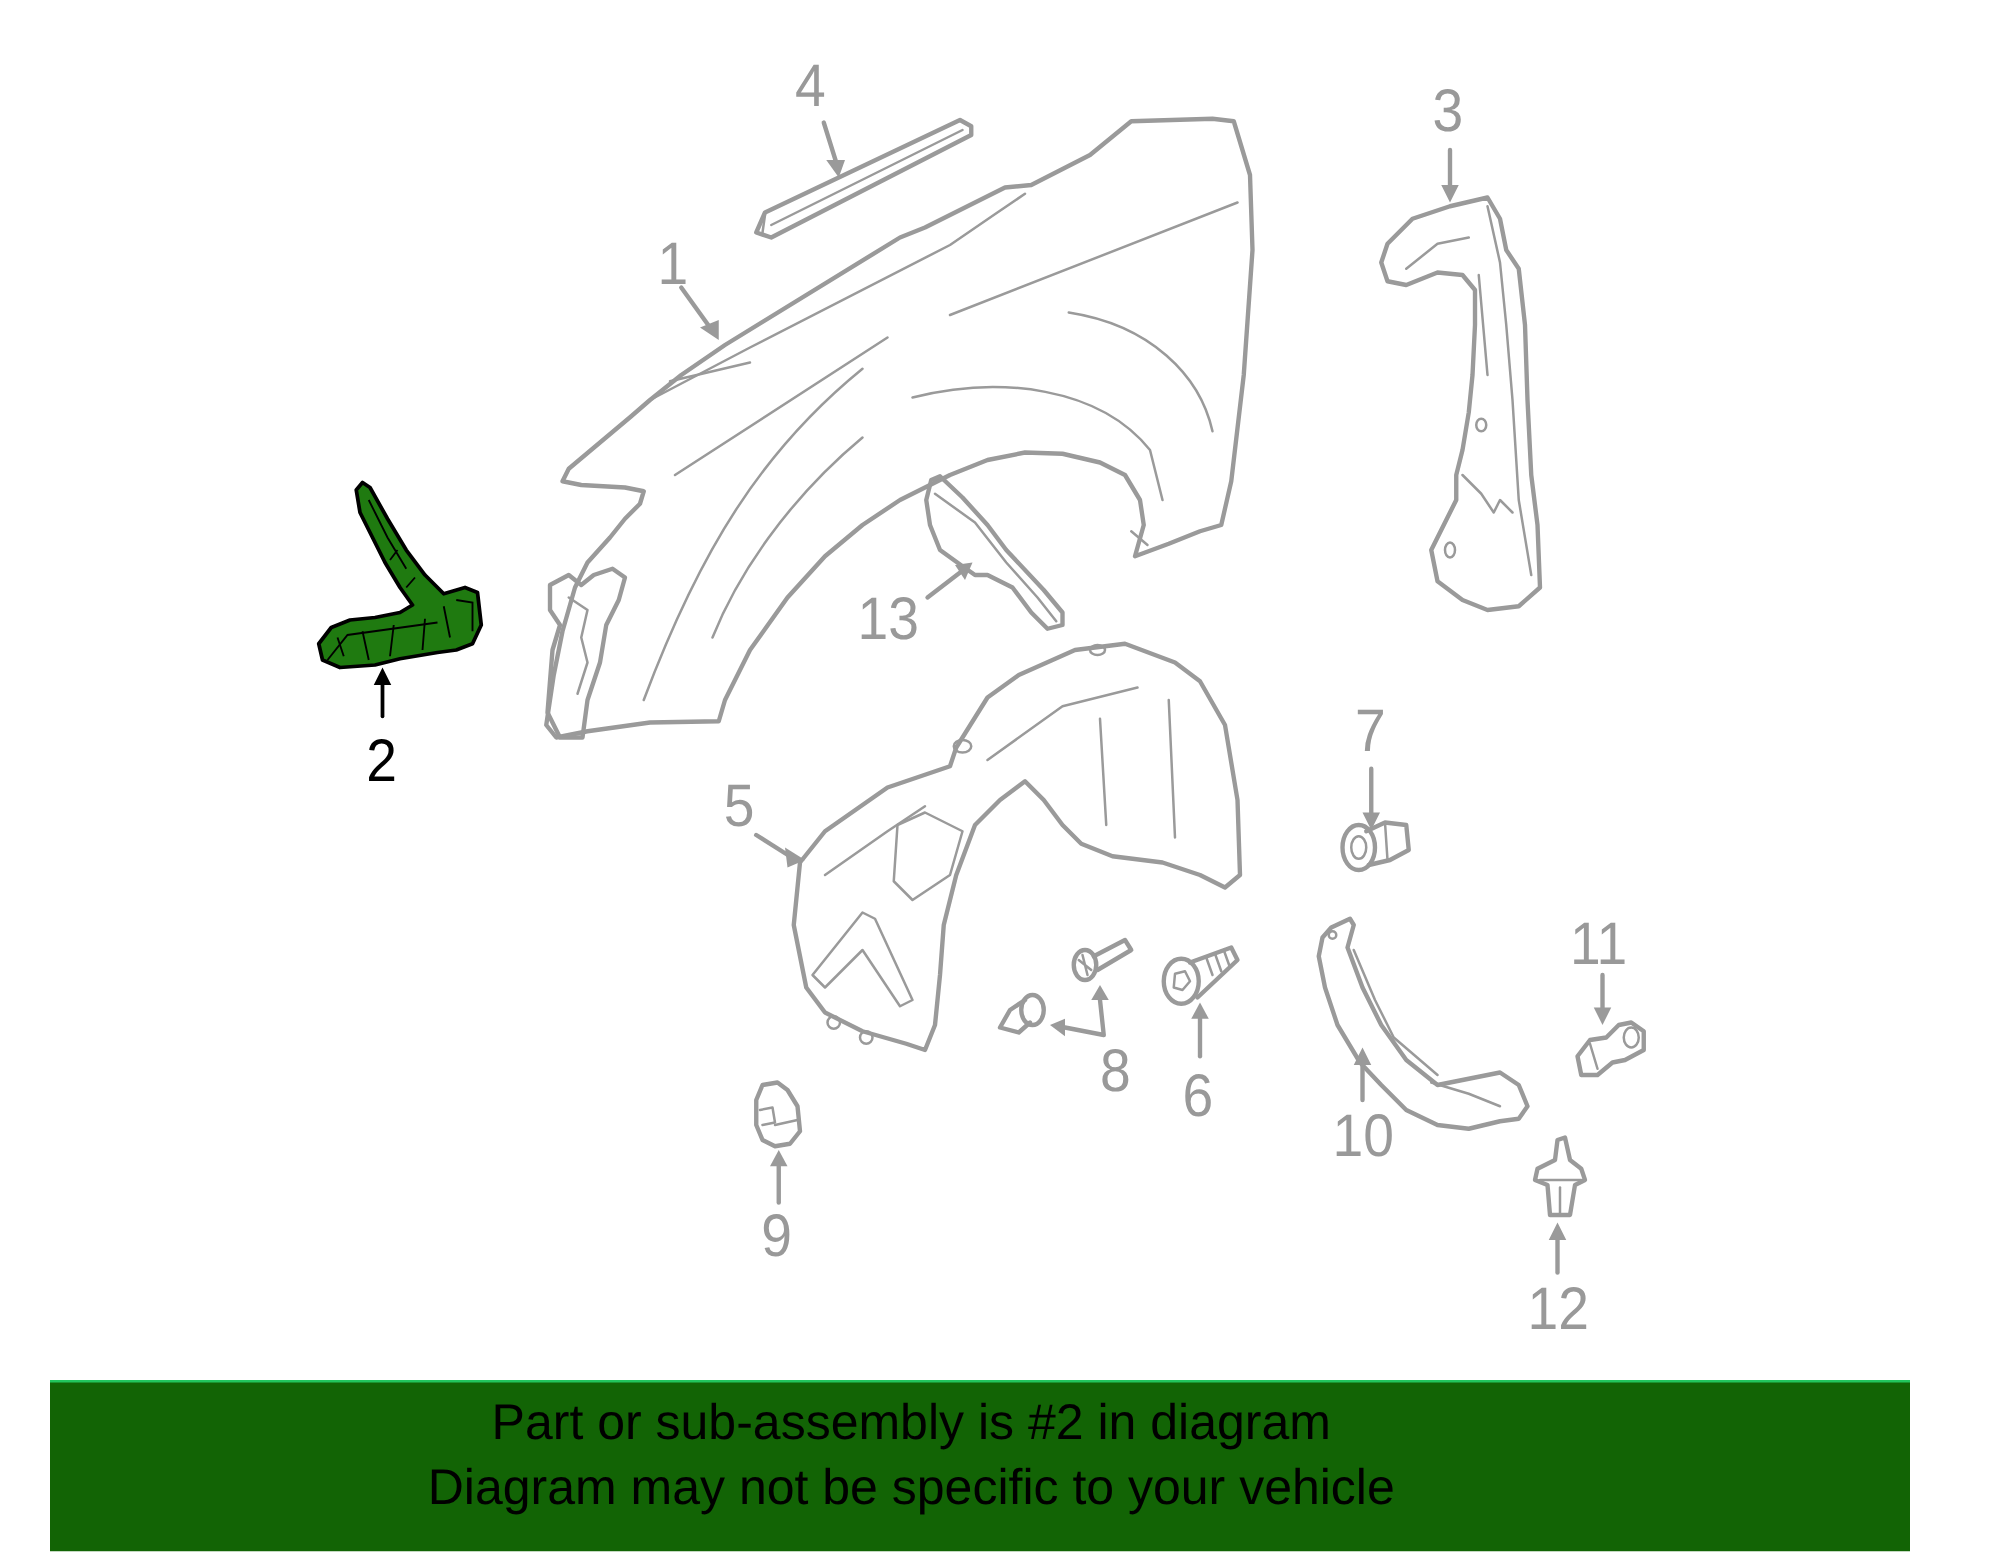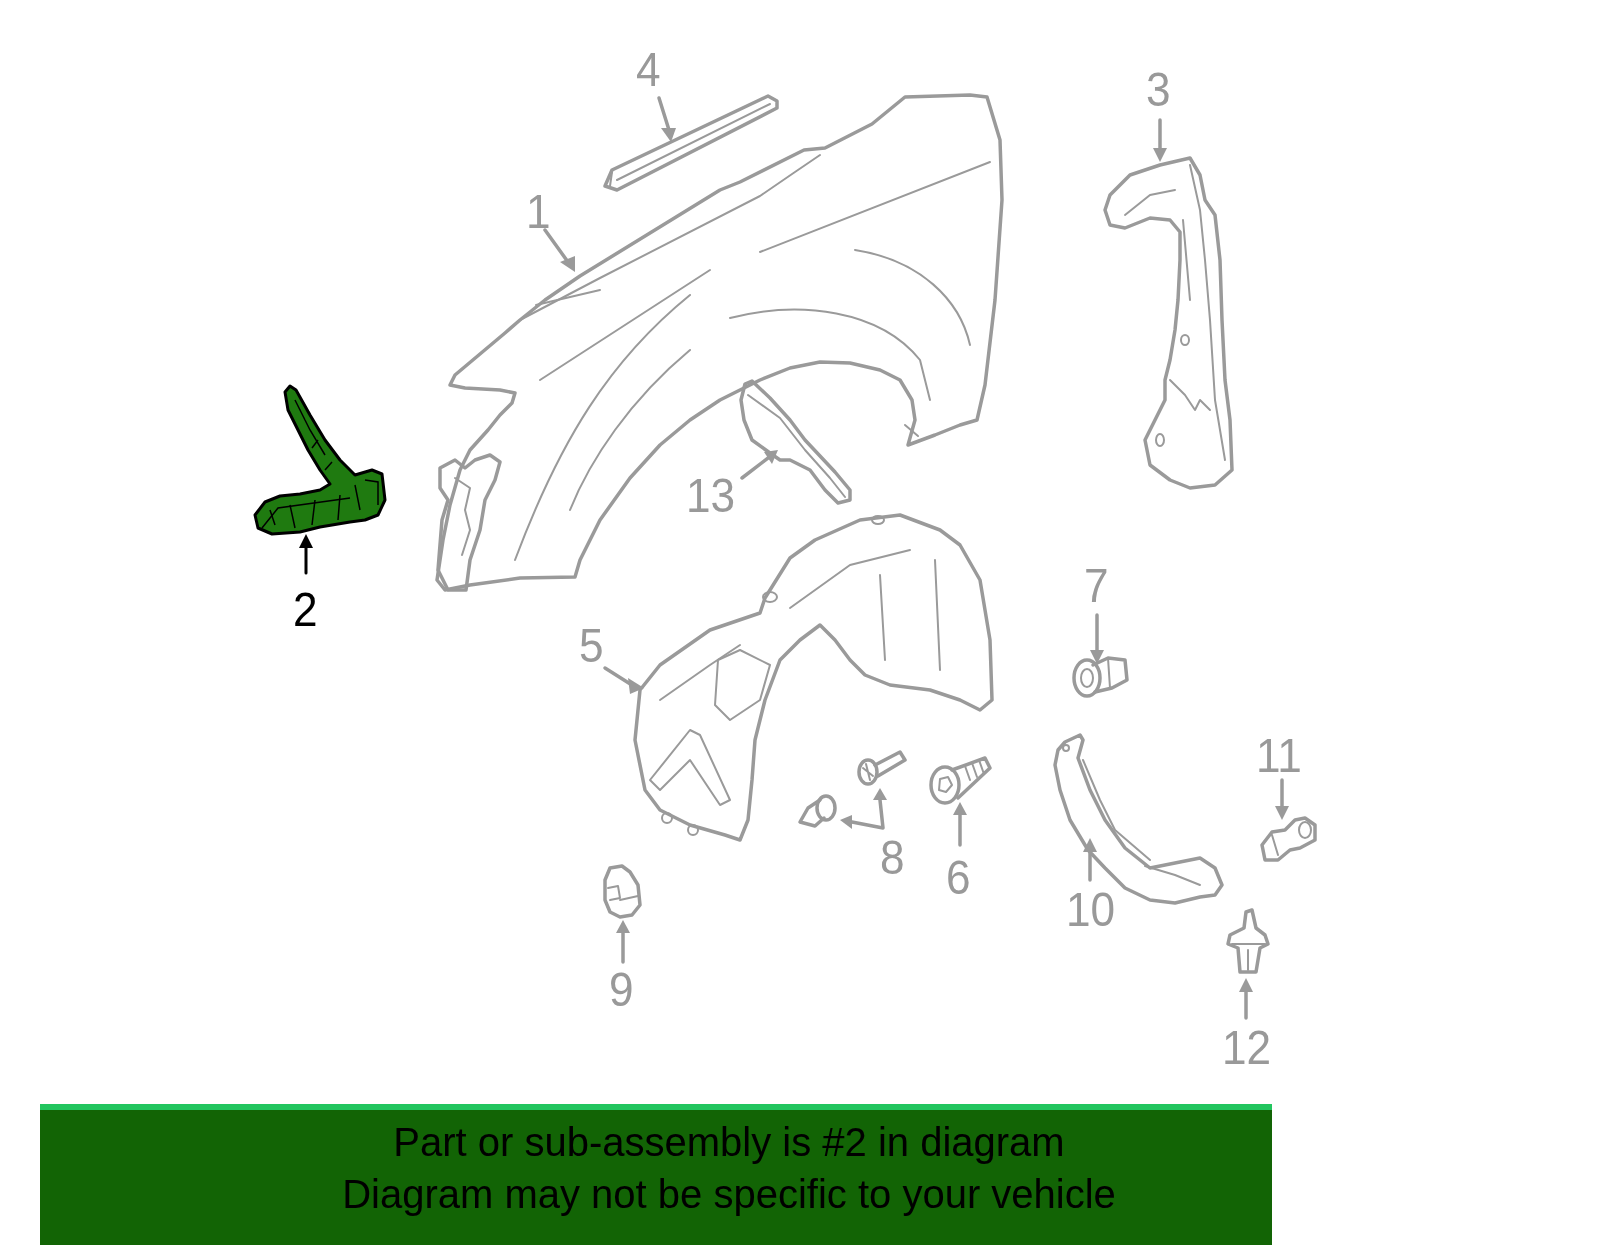--- a/index.html
+++ b/index.html
@@ -1,20 +1,20 @@
 <!DOCTYPE html>
 <html><head>
 <meta charset="utf-8">
 <style>
   html, body { margin:0; padding:0; background:#ffffff; }
   body { width:1600px; height:1249px; position:relative; overflow:hidden; font-family:"Liberation Sans", sans-serif; }
   #diagram { position:absolute; left:0; top:0; width:1600px; height:1100px; }
   .callout { position:absolute; font-family:"Liberation Sans", sans-serif; font-size:48px; line-height:1; color:#999999; transform:scaleX(0.92); transform-origin:left top; }
   .callout.active { color:#000000; }
-  #banner { position:absolute; left:40px; top:1104px; width:1232px; height:135px; background:#126405; border-top:6px solid #22c55e; }
+  #banner { position:absolute; left:40px; top:1104px; width:1488px; height:135px; background:#126405; border-top:2px solid #22c55e; }
   #banner .line { position:absolute; left:0; width:1488px; text-align:center; font-size:40px; color:#000000; line-height:1; }
   #banner .l1 { top:12px; left:-55px; }
   #banner .l2 { top:64px; left:-55px; }
   svg .g { fill:none; stroke:#9a9a9a; stroke-width:3.5; stroke-linejoin:round; stroke-linecap:round; }
   svg .gt { fill:none; stroke:#9a9a9a; stroke-width:2; stroke-linejoin:round; stroke-linecap:round; }
   svg .gfill { fill:#9a9a9a; stroke:none; }
   svg .k { fill:none; stroke:#000; stroke-width:3; stroke-linecap:round; }
   svg .kf { fill:#000; }
 </style>
 </head>

